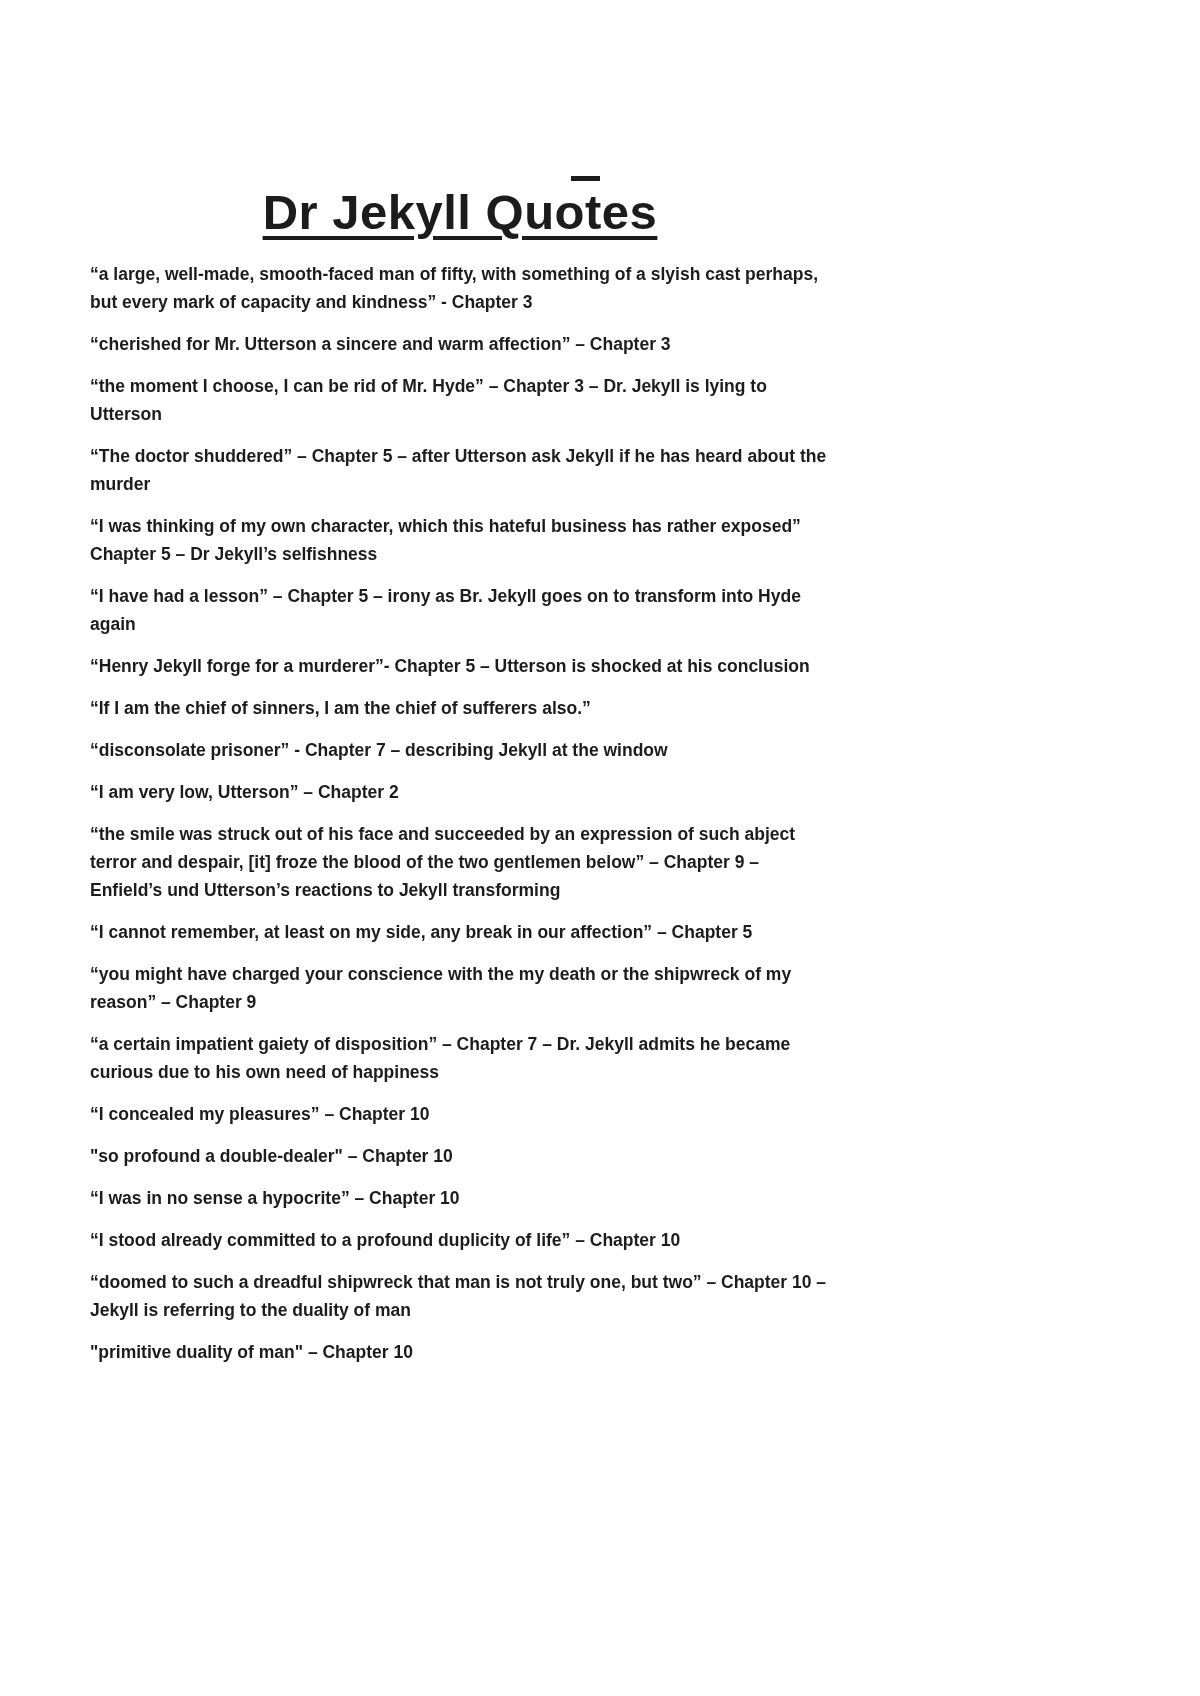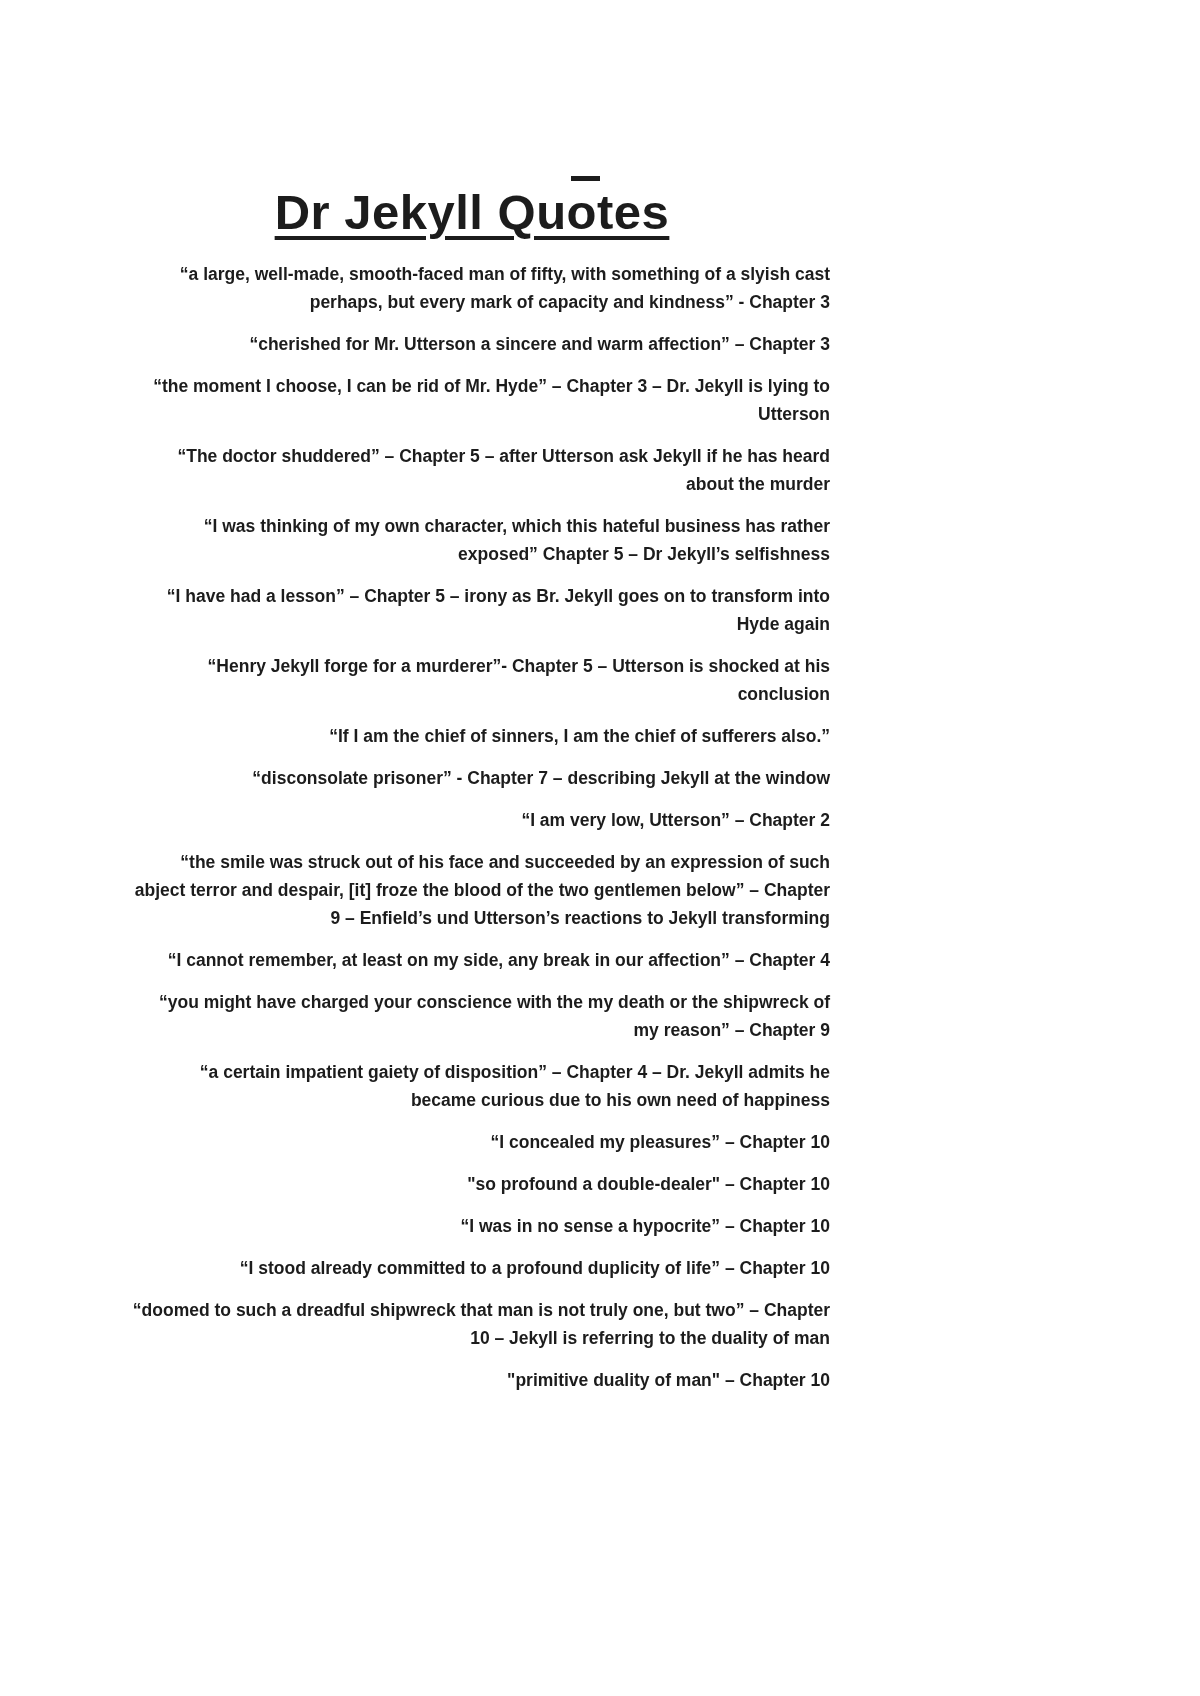--- a/index.html
+++ b/index.html
@@ -11,21 +11,21 @@
     width: 1200px;
     height: 1696px;
     font-family: "Liberation Sans", sans-serif;
     overflow: hidden;
   }
   .page {
     position: relative;
     box-sizing: border-box;
     width: 968px;
     height: 1696px;
-    padding: 186px 138px 0 114px;
+    padding: 186px 138px 0 90px;
     color: #1c1c1c;
   }
   .doc-title {
     margin: 0 0 20px 0;
     text-align: center;
     font-size: 49px;
     font-weight: 700;
     letter-spacing: 0.5px;
     line-height: 1.1;
   }
@@ -36,48 +36,47 @@
   }
   .macron {
     position: absolute;
     top: 176px;
     left: 571px;
     width: 29px;
     height: 5px;
     background: #1c1c1c;
   }
   .quote {
-    margin: 0 0 14px 16px;
+    margin: 0 0 14px 0;
     font-size: 17.5px;
     line-height: 28px;
     font-weight: 700;
-    text-align: right;
   }
 </style>
 </head>
 <body>
 
 <div class="page">
   <div class="macron"></div>
   <h1 class="doc-title"><span class="underlined">Dr Jekyll Quotes</span></h1>
   <div class="quotes">
       <p class="quote">“a large, well-made, smooth-faced man of fifty, with something of a slyish cast perhaps, but every mark of capacity and kindness” - Chapter 3</p>
       <p class="quote">“cherished for Mr. Utterson a sincere and warm affection” – Chapter 3</p>
       <p class="quote">“the moment I choose, I can be rid of Mr. Hyde” – Chapter 3 – Dr. Jekyll is lying to Utterson</p>
       <p class="quote">“The doctor shuddered” – Chapter 5 – after Utterson ask Jekyll if he has heard about the murder</p>
       <p class="quote">“I was thinking of my own character, which this hateful business has rather exposed” Chapter 5 – Dr Jekyll’s selfishness</p>
       <p class="quote">“I have had a lesson” – Chapter 5 – irony as Br. Jekyll goes on to transform into Hyde again</p>
       <p class="quote">“Henry Jekyll forge for a murderer”- Chapter 5 – Utterson is shocked at his conclusion</p>
       <p class="quote">“If I am the chief of sinners, I am the chief of sufferers also.”</p>
       <p class="quote">“disconsolate prisoner” - Chapter 7 – describing Jekyll at the window</p>
       <p class="quote">“I am very low, Utterson” – Chapter 2</p>
       <p class="quote">“the smile was struck out of his face and succeeded by an expression of such abject terror and despair, [it] froze the blood of the two gentlemen below” – Chapter 9 – Enfield’s und Utterson’s reactions to Jekyll transforming</p>
-      <p class="quote">“I cannot remember, at least on my side, any break in our affection” – Chapter 4</p>
+      <p class="quote">“I cannot remember, at least on my side, any break in our affection” – Chapter 5</p>
       <p class="quote">“you might have charged your conscience with the my death or the shipwreck of my reason” – Chapter 9</p>
-      <p class="quote">“a certain impatient gaiety of disposition” – Chapter 4 – Dr. Jekyll admits he became curious due to his own need of happiness</p>
+      <p class="quote">“a certain impatient gaiety of disposition” – Chapter 7 – Dr. Jekyll admits he became curious due to his own need of happiness</p>
       <p class="quote">“I concealed my pleasures” – Chapter 10</p>
       <p class="quote">"so profound a double-dealer" – Chapter 10</p>
       <p class="quote">“I was in no sense a hypocrite” – Chapter 10</p>
       <p class="quote">“I stood already committed to a profound duplicity of life” – Chapter 10</p>
       <p class="quote">“doomed to such a dreadful shipwreck that man is not truly one, but two” – Chapter 10 – Jekyll is referring to the duality of man</p>
       <p class="quote">"primitive duality of man" – Chapter 10</p>
     </div>
 </div>
 
 </body></html>

